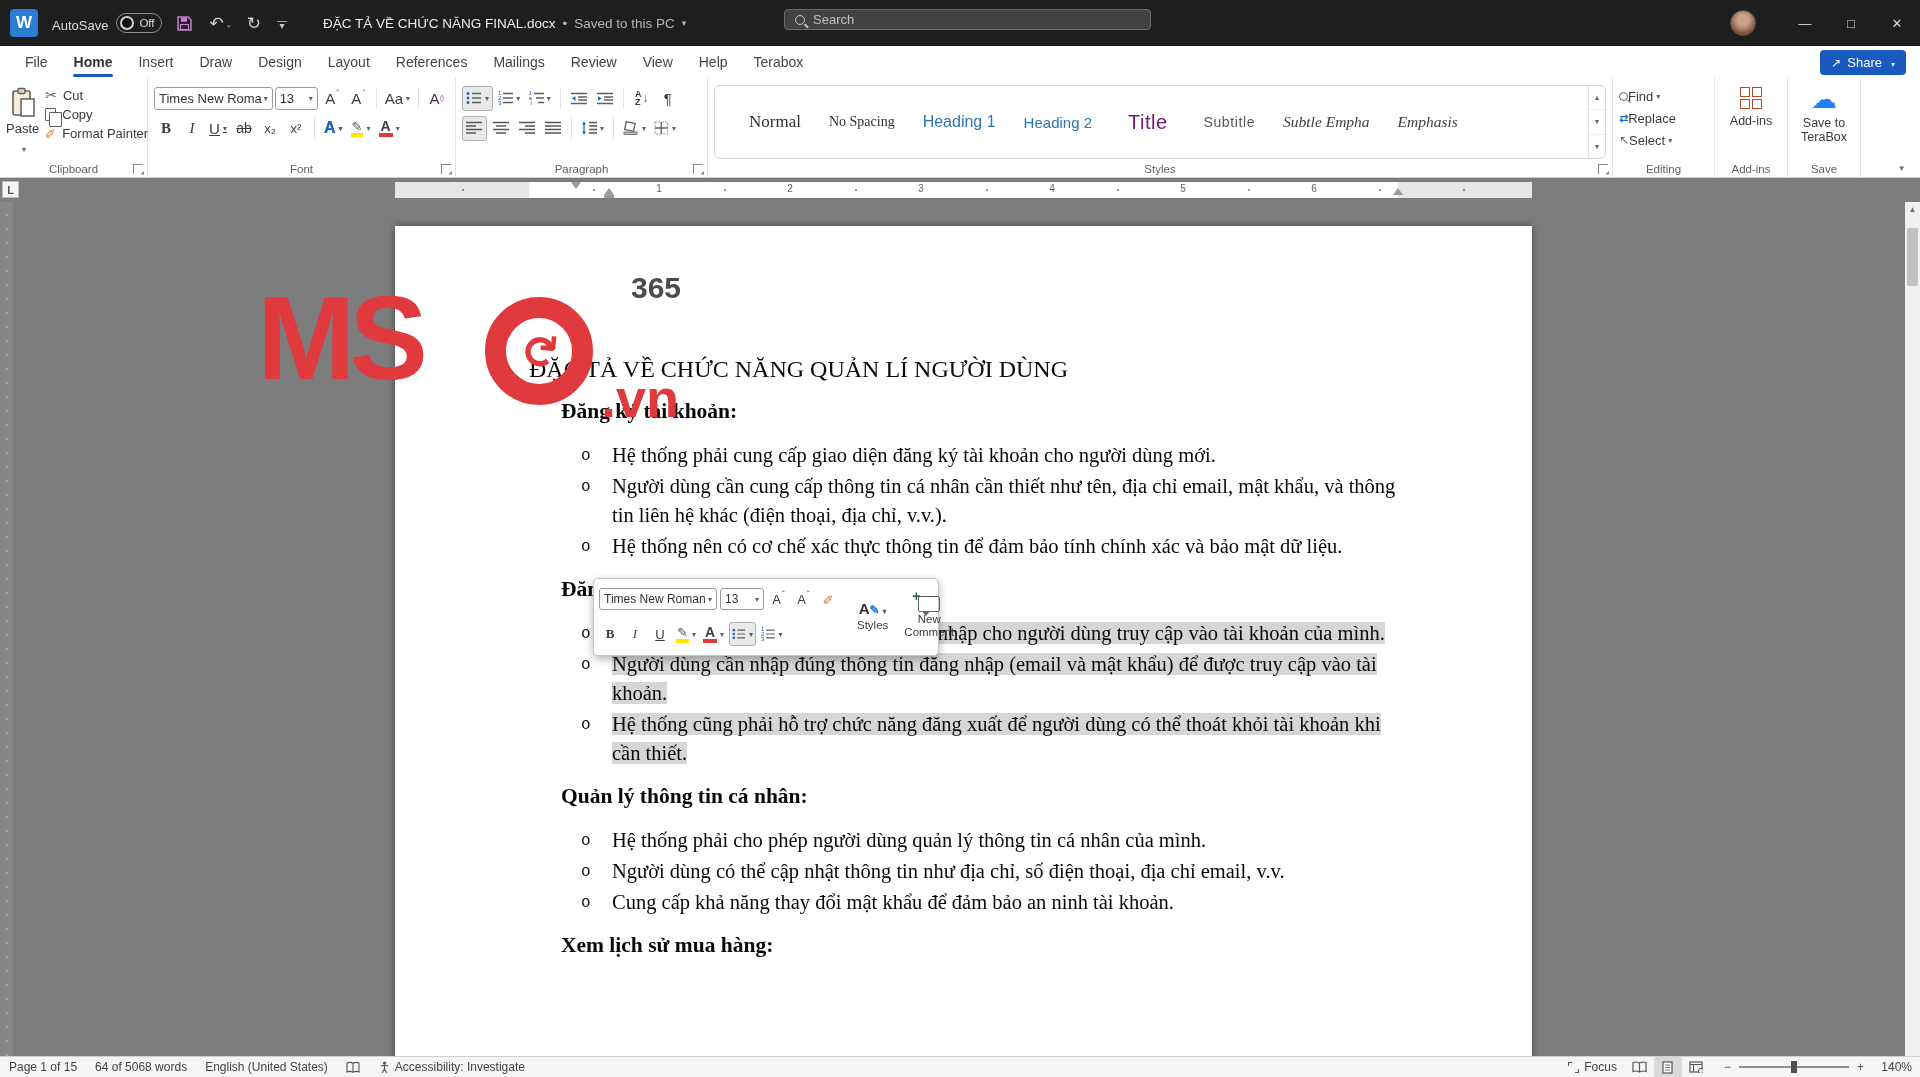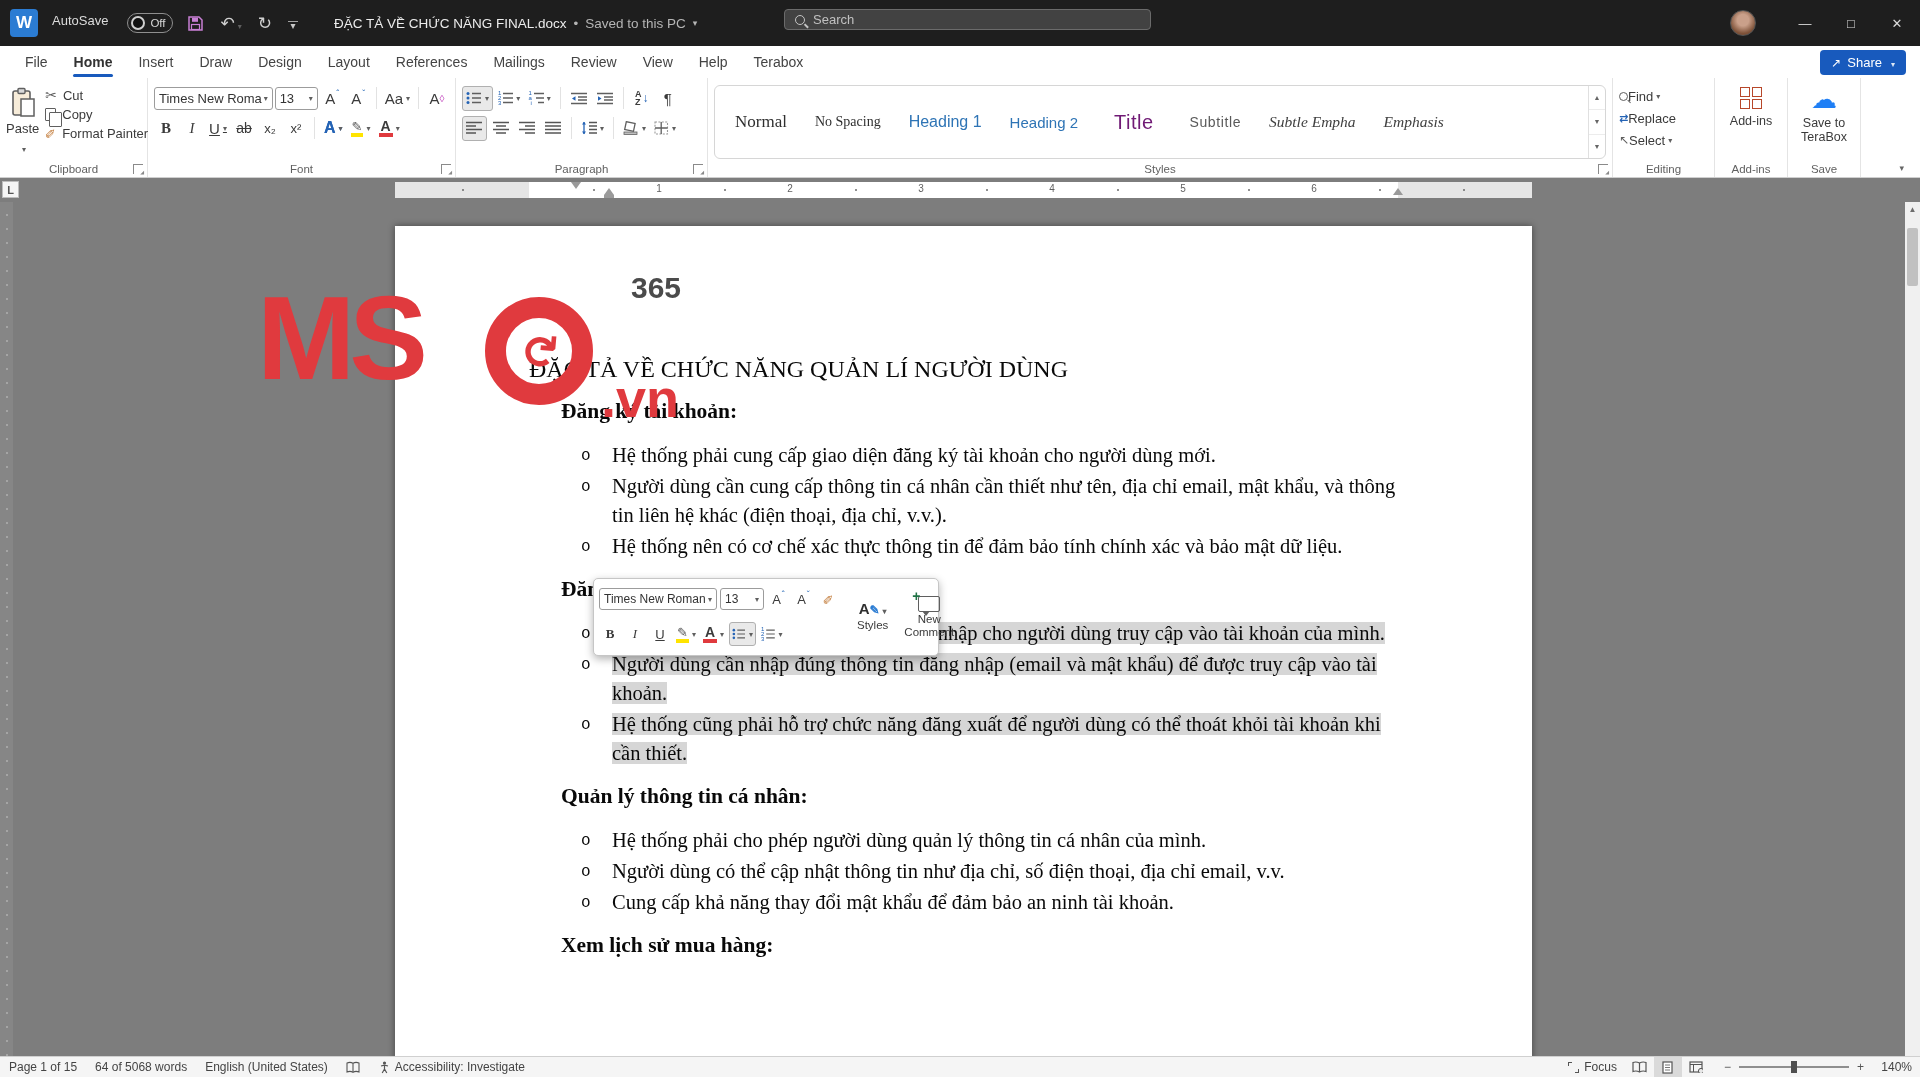--- a/index.html
+++ b/index.html
@@ -5,21 +5,21 @@
   * { margin:0; padding:0; box-sizing:border-box; }
   html,body { width:1920px; height:1077px; overflow:hidden; background:#7d7d7d;
               font-family:"Liberation Sans","DejaVu Sans",sans-serif; }
   .band { position:absolute; left:0; right:0; }
 
   
   .titlebar { top:0; height:46px; background:#1e1e1e; color:#e6e6e6; display:flex; align-items:center; }
   .tb-left { display:flex; align-items:center; gap:14px; padding-left:10px; }
   .word-icon { width:28px; height:28px; background:#2b7cd3; border-radius:4px; color:#fff;
                font-weight:700; font-size:17px; display:flex; align-items:center; justify-content:center; }
-  .autosave { display:flex; align-items:flex-start; gap:19px; font-size:13px; color:#dcdcdc; }
+  .autosave { display:flex; align-items:flex-end; gap:8px; font-size:13px; color:#dcdcdc; }
   .toggle { width:46px; height:20px; border:1px solid #8f8f8f; border-radius:10px; position:relative;
             display:flex; align-items:center; }
   .toggle .knob { width:14px; height:14px; border-radius:50%; background:#101010; border:2px solid #cfcfcf; margin-left:3px; }
   .toggle .state { font-size:11.5px; color:#d8d8d8; margin-left:5px; }
   .qat { display:flex; align-items:center; gap:16px; font-size:17px; color:#d0d0d0; }
   .qat .qbtn { cursor:default; position:relative; }
   .qat .savesvg { display:block; }
   .qat .more { font-size:10px; line-height:5px; text-align:center; color:#c9c9c9; }
   .tb-title { margin-left:22px; font-size:13.5px; color:#ececec; white-space:nowrap; display:flex; gap:7px; align-items:center;}
   .tb-title .dim { color:#b5b5b5; }
@@ -99,21 +99,21 @@
   svg.ic { display:block; }
   .numcol { font-size:6px; line-height:5px; color:#2463b5; margin-right:2px; text-align:right; }
   .sortw { display:flex; align-items:center; font-size:9px; line-height:8px; color:#3b3b3b; gap:1px;}
   .sortw .az { display:flex; flex-direction:column; font-weight:700;}
   .sortw .ar { font-size:12px; color:#2463b5; }
   .pilc { font-size:15px; color:#3b3b3b; }
 
   
   .g-styles { width:905px; }
   .gallery { height:74px; border:1px solid #d6d6d6; border-radius:6px; background:#fff; margin-top:2px;
-             display:flex; align-items:center; padding:0 6px; position:relative; overflow:hidden;}
+             display:flex; align-items:center; padding:0 20px; position:relative; overflow:hidden;}
   .style-item { flex:none; text-align:center; color:#2f2f2f; padding:0 14px; white-space:nowrap; overflow:hidden;}
   .si-0 { font-family:"Liberation Serif",serif; font-size:17px; }
   .si-1 { font-family:"Liberation Serif",serif; font-size:14px;text-align:right; }
   .si-2 { color:#2e74b5; font-size:16px; }
   .si-3 { color:#2e74b5; font-size:15px; }
   .si-4 { font-size:20px; color:#701a75; font-weight:400; letter-spacing:.5px; padding:0 22px;}
   .si-5 { font-size:14px; color:#595959; letter-spacing:.6px; }
   .si-6 { font-family:"Liberation Serif",serif; font-style:italic; font-size:15.5px; color:#404040; max-width:118px;}
   .si-7 { font-family:"Liberation Serif",serif; font-style:italic; font-size:15.5px; color:#404040; }
   .gal-ctrl { position:absolute; right:0; top:0; bottom:0; width:17px; border-left:1px solid #e0e0e0;

